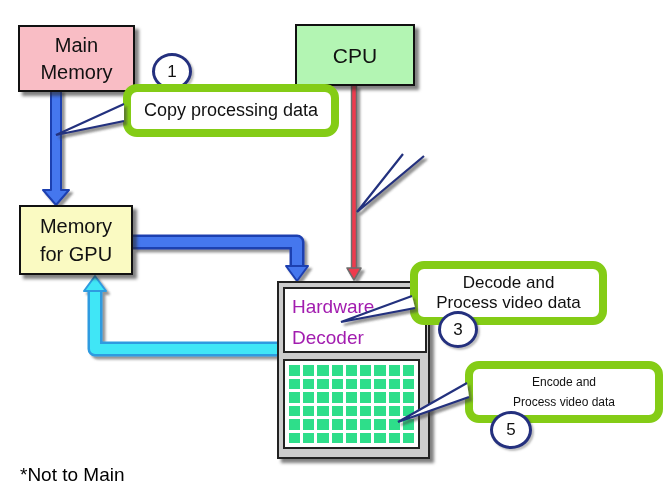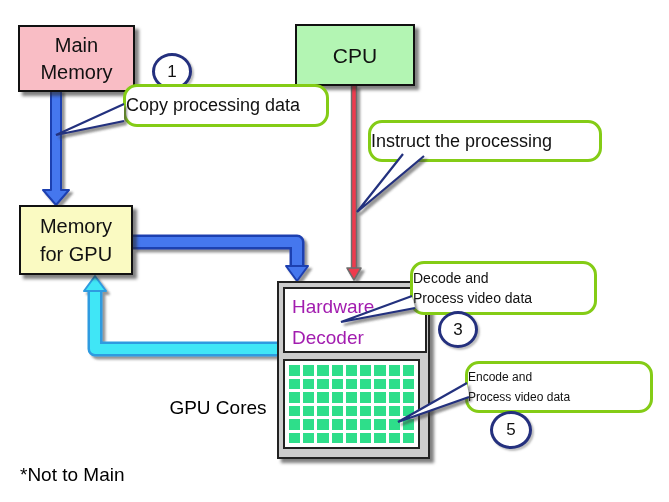--- a/index.html
+++ b/index.html
@@ -30,26 +30,26 @@
   #cores-grid{position:absolute;left:4px;top:4px;right:4px;bottom:4px;display:grid;gap:3px;}
   .core{background:#2ede8a;}
 
   
   .plain{position:absolute;color:#000;font-size:19px;z-index:2;}
   #gpu-cores-label{left:158px;top:397px;width:120px;text-align:center;}
   #not-to-scale{left:20px;top:464px;}
 
   
   .callout{
-    position:absolute;background:#fff;border:3px solid #84cc16;border-radius:14px;
-    color:#111;z-index:3;display:flex;flex-direction:column;justify-content:center;
+    position:absolute;background:#fff;border:8px solid #84cc16;border-radius:14px;
+    color:#111;text-align:center;z-index:3;display:flex;flex-direction:column;justify-content:center;
   }
   #callout-copy{left:123px;top:84px;width:200px;height:37px;font-size:18px;}
   #callout-instruct{left:368px;top:120px;width:228px;height:36px;font-size:18px;}
-  #callout-decode{left:410px;top:261px;width:181px;height:48px;font-size:14px;line-height:20px;}
+  #callout-decode{left:410px;top:261px;width:181px;height:48px;font-size:17px;line-height:20px;}
   #callout-encode{left:465px;top:361px;width:182px;height:46px;font-size:12px;line-height:20px;}
 
   
   .badge{
     position:absolute;background:#fff;border:3px solid #24307e;border-radius:50%;
     color:#111;display:flex;align-items:center;justify-content:center;font-size:17px;
     box-shadow:2px 2px 2px rgba(70,70,70,0.35);
   }
   #badge-1{left:152px;top:53px;width:34px;height:31px;z-index:2;}
   #badge-24{left:391px;top:171px;width:36px;height:27px;z-index:5;}
@@ -163,28 +163,24 @@
           <div class="core"></div>
           <div class="core"></div>
           <div class="core"></div>
           <div class="core"></div>
           <div class="core"></div>
           <div class="core"></div>
         </div>
     </div>
   </div>
 
-  <div class="plain" id="gpu-cores-label">GPU Cores</div>
   <div class="plain" id="not-to-scale">*Not to Main</div>
 
   <div class="callout" id="callout-copy">
     <span>Copy processing data</span>
-  </div>
-  <div class="callout" id="callout-instruct">
-    <span>Instruct the processing</span>
   </div>
   <div class="callout" id="callout-decode">
     <span>Decode and</span>
     <span>Process video data</span>
   </div>
   <div class="callout" id="callout-encode">
     <span>Encode and</span>
     <span>Process video data</span>
   </div>
 

